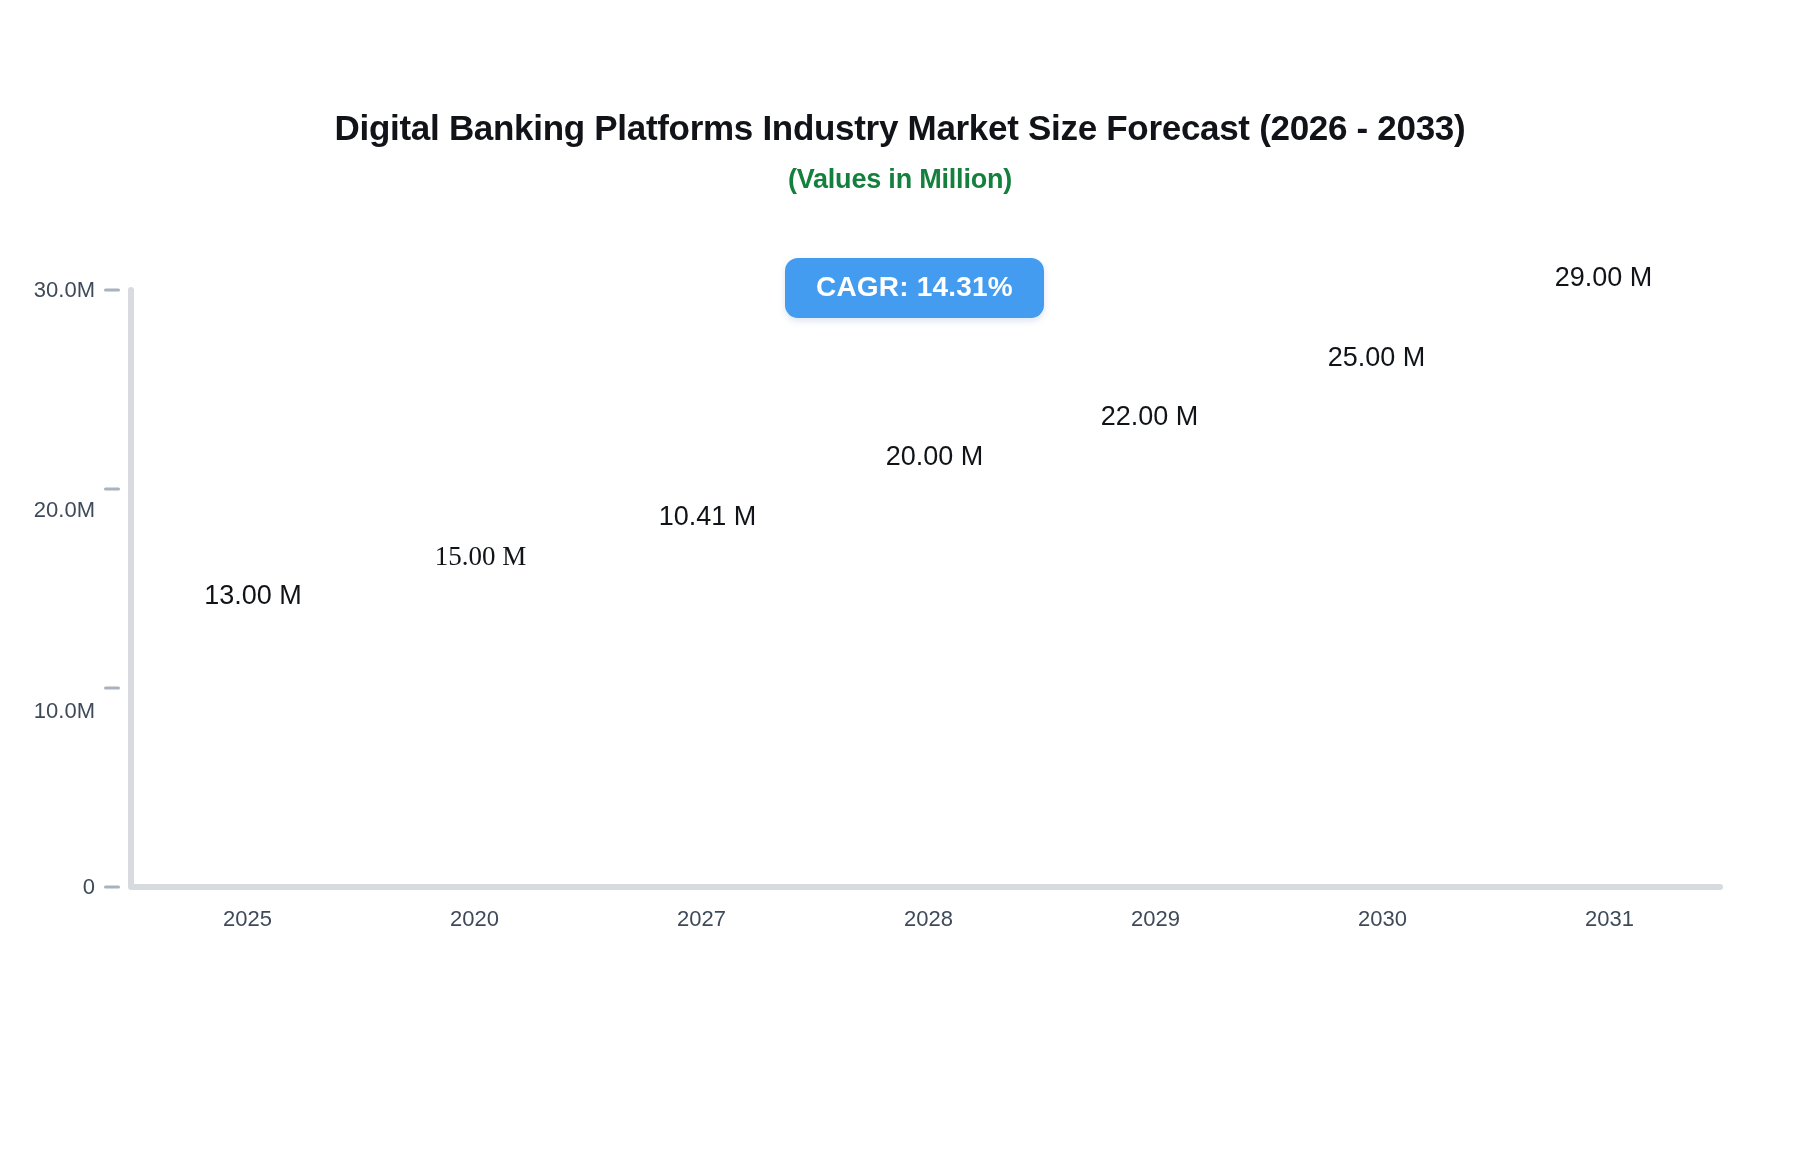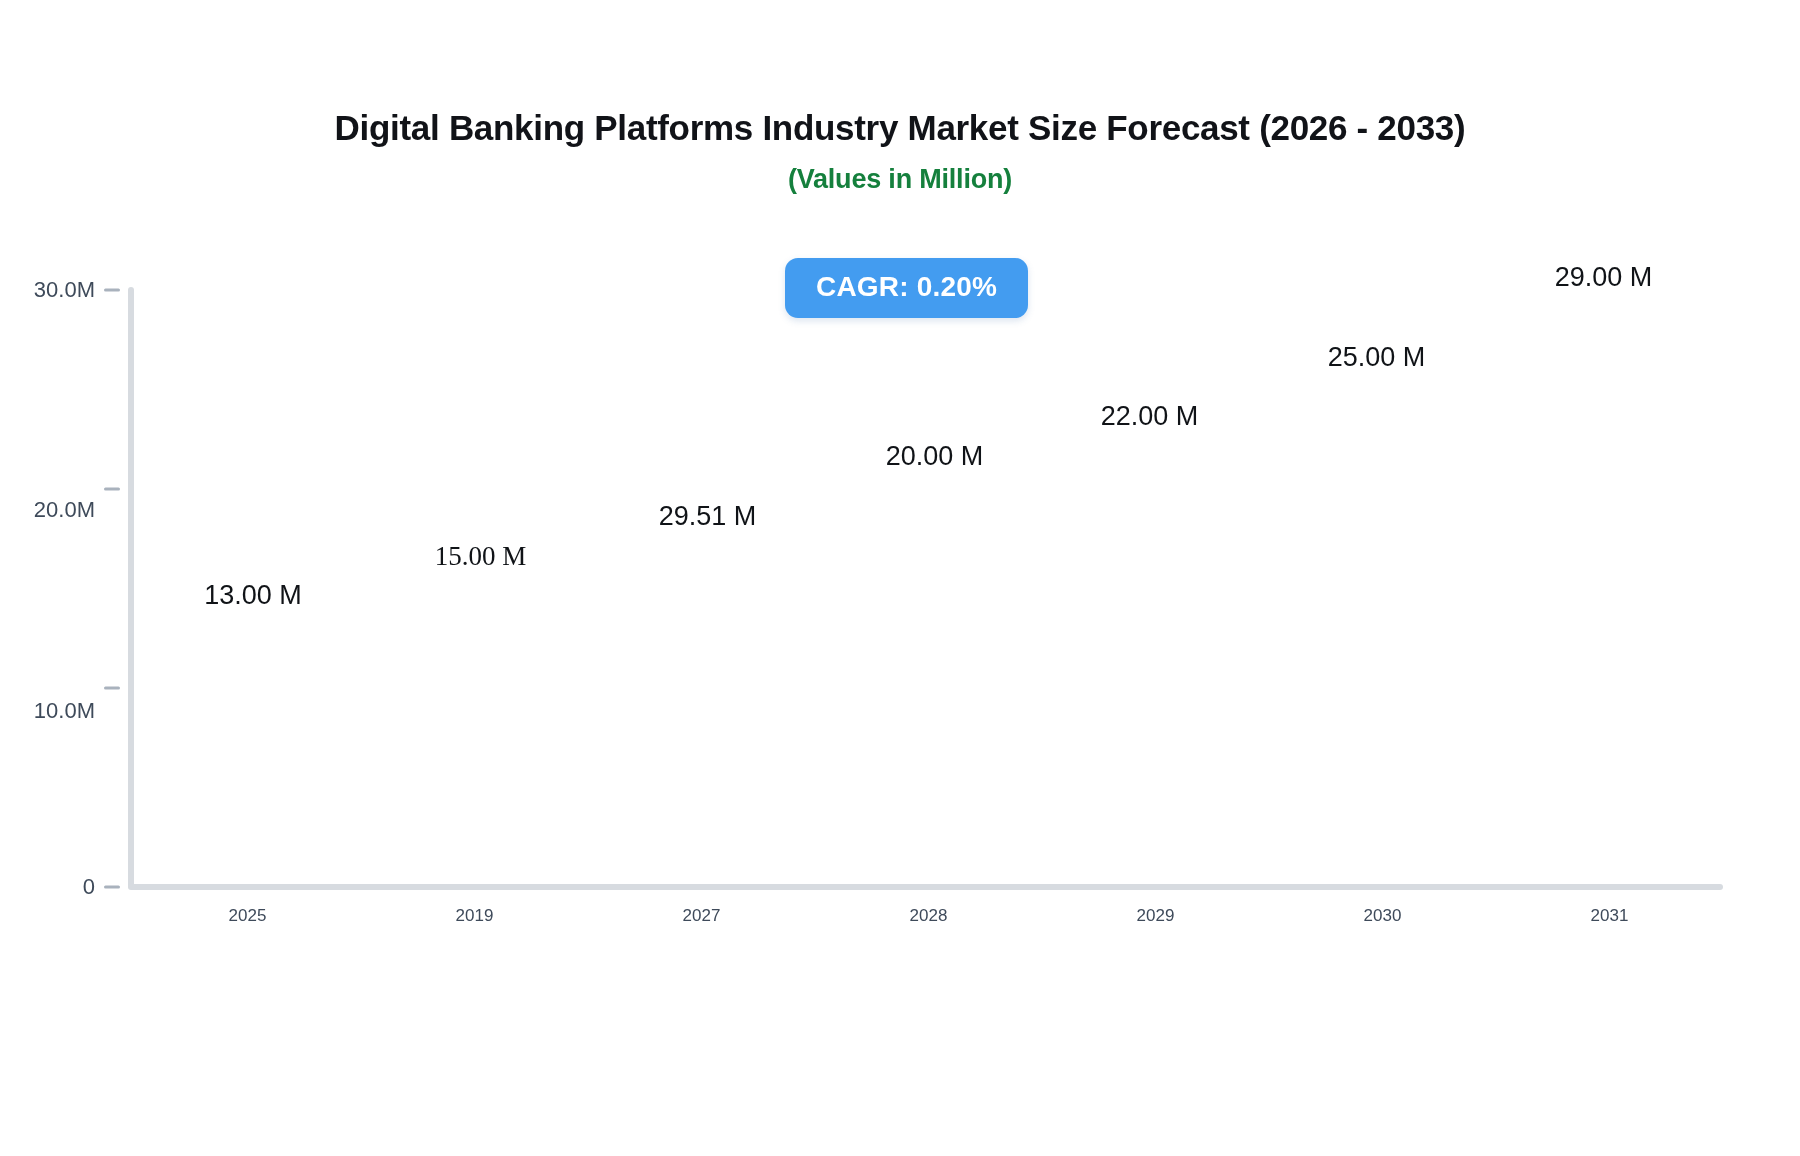--- a/index.html
+++ b/index.html
@@ -114,21 +114,21 @@
     font-size: 27px;
     color: #101317;
     white-space: nowrap;
     text-align: center;
     transform: translateX(-50%);
   }
 
   .x-label {
     position: absolute;
     top: 906px;
-    font-size: 17px;
+    font-size: 22px;
     color: #3e4a5a;
     white-space: nowrap;
     text-align: center;
     transform: translateX(-50%);
   }
 
   
   #logo {
     position: absolute;
     left: 1412px;
@@ -150,33 +150,33 @@
 </head>
 <body>
 
 <div id="chart-card">
 
   <div id="title-block">
     <div id="chart-title">Digital Banking Platforms Industry Market Size Forecast (2026 - 2033)</div>
     <div id="chart-subtitle">(Values in Million)</div>
   </div>
 
-  <div id="cagr-badge">CAGR: 0.20%</div>
+  <div id="cagr-badge">CAGR: 14.31%</div>
 
   <div id="plot-area">
     <div id="y-axis-line"></div>
     <div id="x-axis-line"></div>
   <div class="bar-group"></div>
       <div class="bar-value" style="left: 253px; top: 580.3px;">13.00 M</div>
       <div class="x-label" style="left: 247.5px;">2025</div>
       <div class="bar-group"></div>
       <div class="bar-value" style="left: 480.5px; top: 540.5px; font-family: Liberation Serif, serif;">15.00 M</div>
-      <div class="x-label" style="left: 474.5px;">2019</div>
+      <div class="x-label" style="left: 474.5px;">2020</div>
       <div class="bar-group"></div>
-      <div class="bar-value" style="left: 707.5px; top: 500.7px;">29.51 M</div>
+      <div class="bar-value" style="left: 707.5px; top: 500.7px;">10.41 M</div>
       <div class="x-label" style="left: 701.5px;">2027</div>
       <div class="bar-group"></div>
       <div class="bar-value" style="left: 934.5px; top: 441px;">20.00 M</div>
       <div class="x-label" style="left: 928.5px;">2028</div>
       <div class="bar-group"></div>
       <div class="bar-value" style="left: 1149.5px; top: 401.2px;">22.00 M</div>
       <div class="x-label" style="left: 1155.5px;">2029</div>
       <div class="bar-group"></div>
       <div class="bar-value" style="left: 1376.5px; top: 341.5px;">25.00 M</div>
       <div class="x-label" style="left: 1382.5px;">2030</div>

